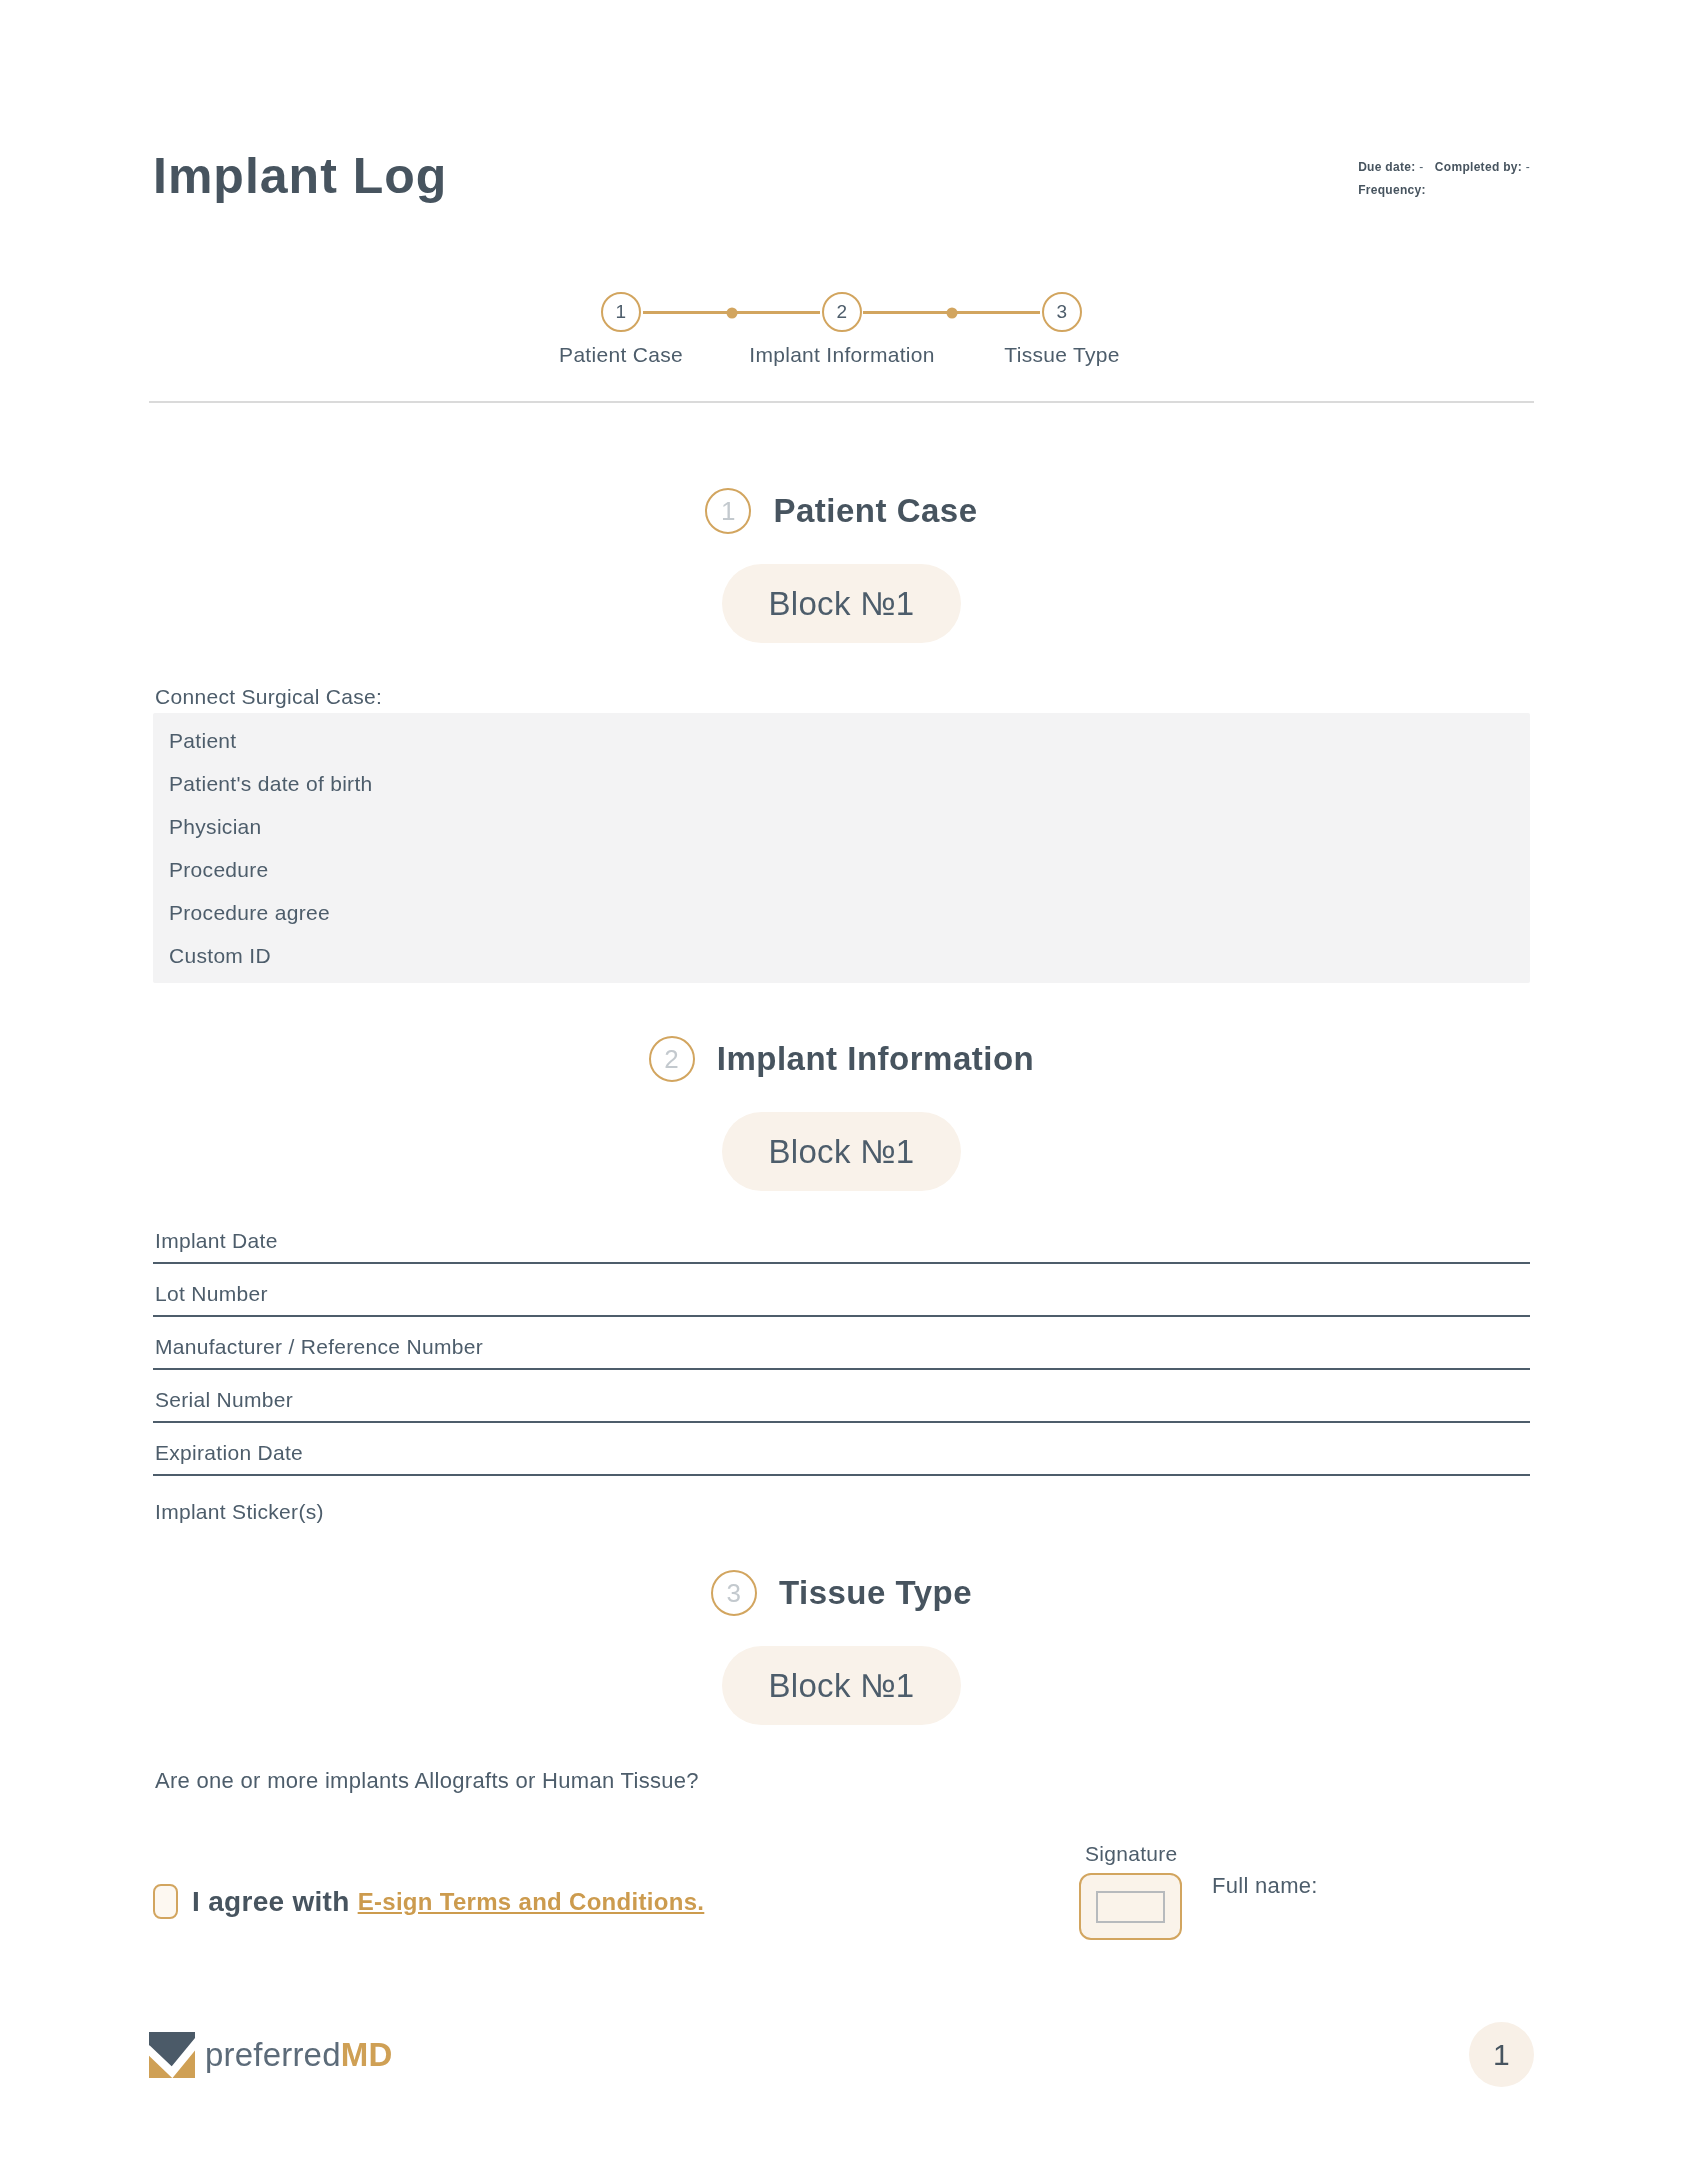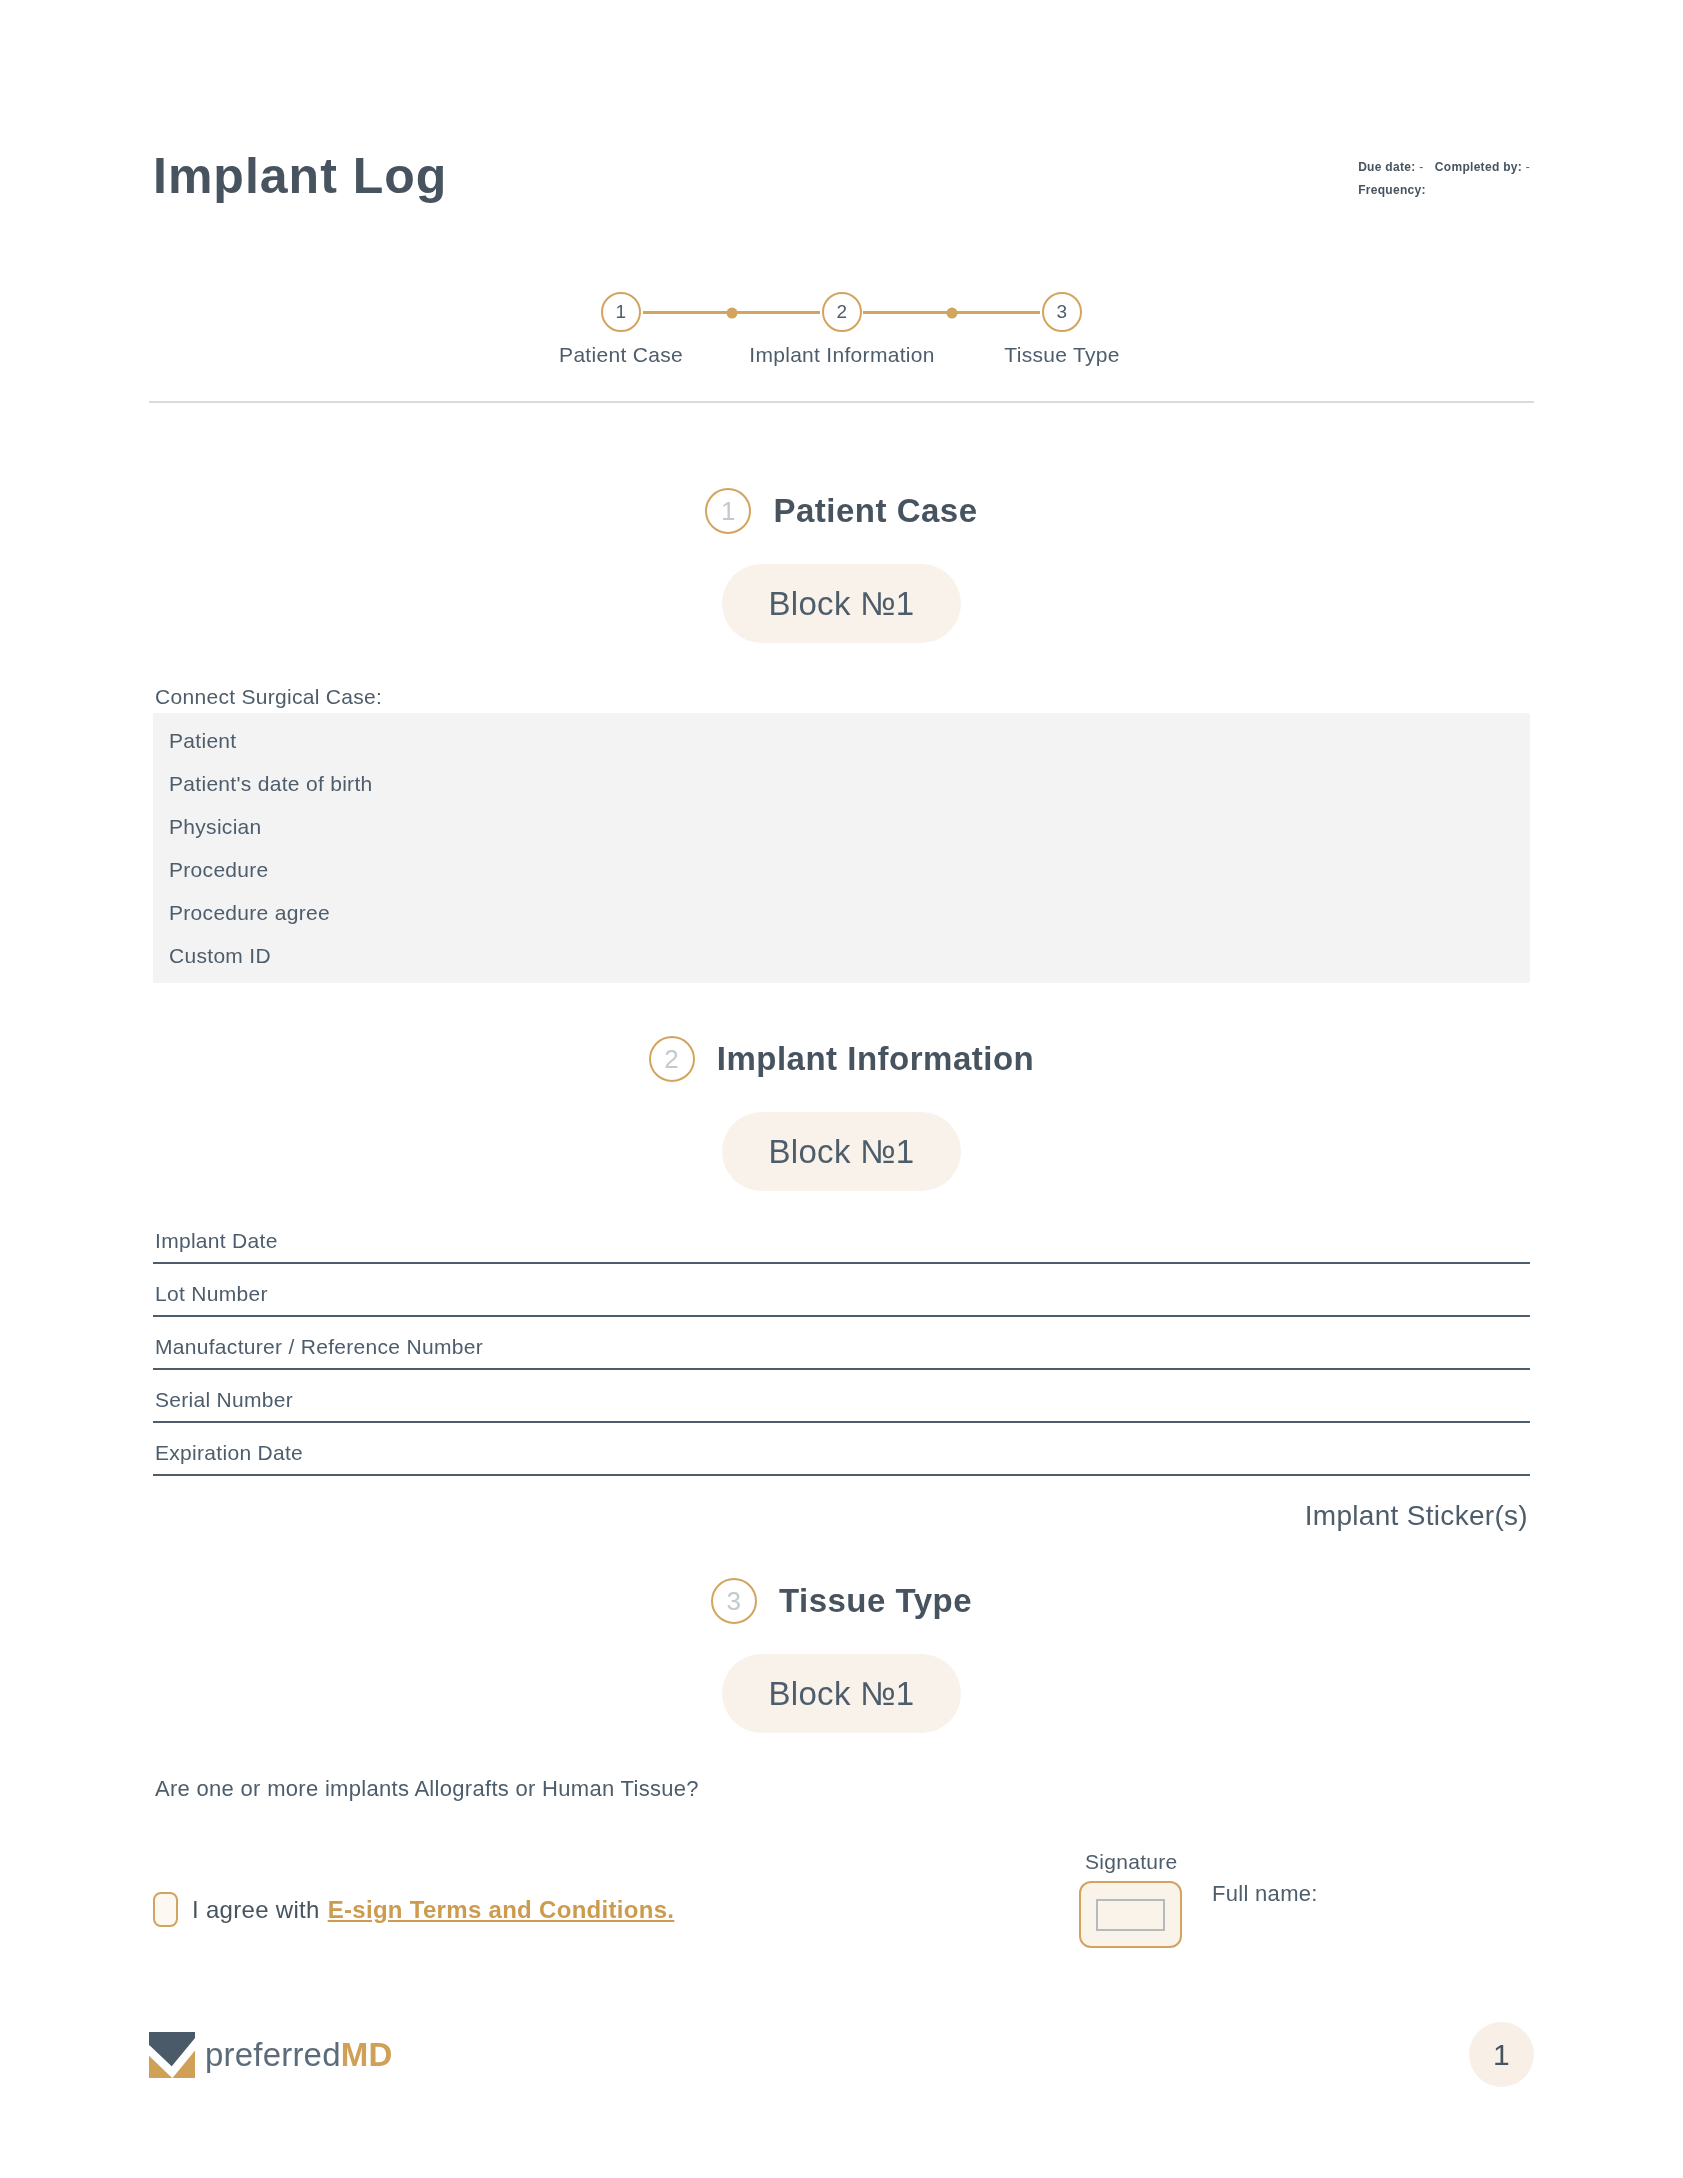--- a/index.html
+++ b/index.html
@@ -62,31 +62,31 @@
   
   .connect-label{margin:42px 153px 4px 155px;font-size:21px;color:var(--slate-body);}
   .panel{margin:0 153px;background:var(--panel-bg);border-radius:2px;padding:6px 0;}
   .panel-row{height:43px;line-height:43px;padding-left:16px;font-size:21px;color:var(--slate-body);}
   
   .fields{margin:20px 153px 0 153px;}
   .field{
     height:53px;border-bottom:2px solid var(--slate-body);
     display:flex;align-items:flex-end;padding:0 2px 9px 2px;font-size:21px;color:var(--slate-body);
   }
-  .field-plain{margin:0 153px;padding:24px 2px 0 2px;font-size:28px;color:var(--slate-body);text-align:right;}
+  .field-plain{margin:0 153px;padding:24px 2px 0 2px;font-size:21px;color:var(--slate-body);}
   
   .question{margin:43px 153px 0 155px;font-size:22px;color:var(--slate-body);}
   
   .bottom-row{margin:48px 153px 0 153px;display:flex;justify-content:space-between;align-items:flex-start;}
   .agree{display:flex;align-items:center;margin-top:42px;}
   .checkbox{
     width:25px;height:35px;border:2px solid var(--accent-soft);border-radius:8px;
     background:#fdf8f1;flex:0 0 auto;margin-right:14px;cursor:pointer;
   }
-  .agree-text{font-size:24px;font-weight:normal;color:var(--slate);}
+  .agree-text{font-size:28px;font-weight:bold;color:var(--slate);}
   .esign-link{font-size:24px;font-weight:bold;color:var(--accent);text-decoration:underline;margin-left:8px;cursor:pointer;}
   .sig-group{width:451px;}
   .sig-label{font-size:21px;color:var(--slate-body);margin-left:6px;}
   .sig-row{display:flex;align-items:flex-start;margin-top:7px;}
   .sig-box{
     width:103px;height:67px;border:2px solid var(--accent-soft);border-radius:12px;
     background:#faf3ea;display:flex;align-items:center;justify-content:center;cursor:pointer;
   }
   .sig-inner{width:69px;height:32px;border:2px solid #b7babd;background:transparent;}
   .fullname{font-size:22px;color:var(--slate-body);margin-left:30px;}

